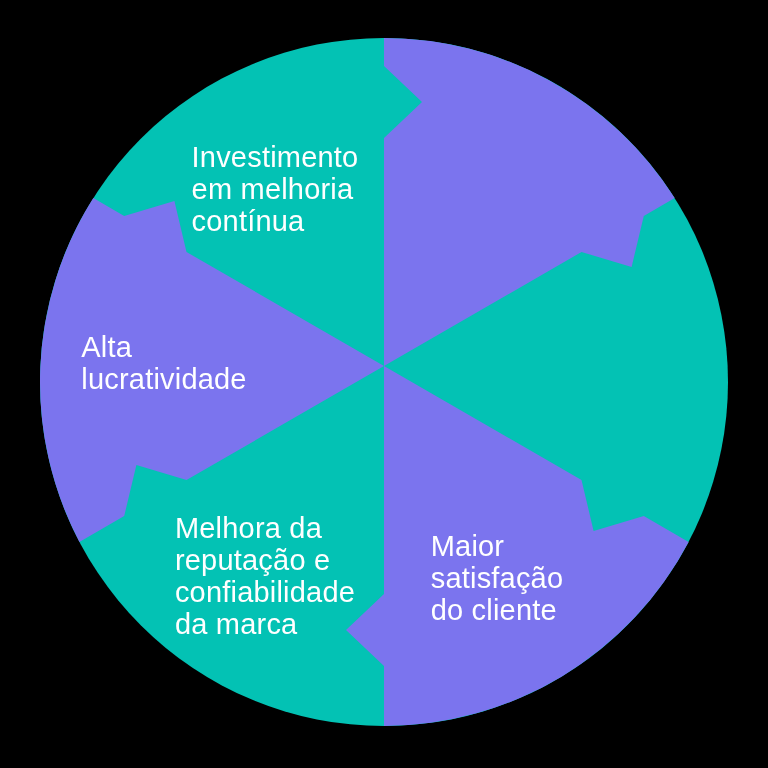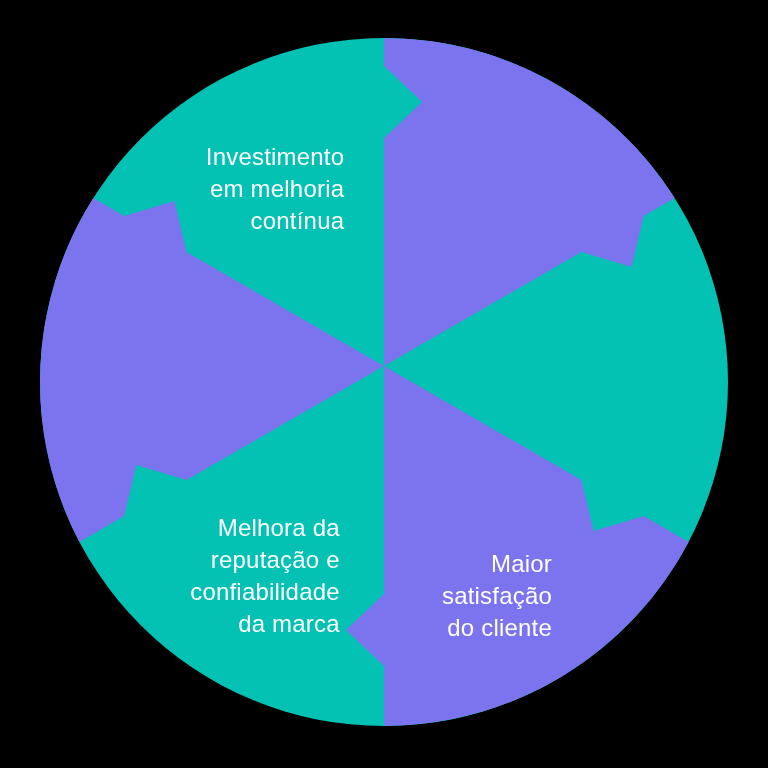--- a/index.html
+++ b/index.html
@@ -16,31 +16,31 @@
   }
   .stage svg {
     position: absolute;
     left: 0;
     top: 0;
   }
   .seg-label {
     position: absolute;
     transform: translate(-50%, -50%);
     color: #ffffff;
-    font-size: 24px;
+    font-size: 29px;
     line-height: 32px;
     font-weight: 500;
-    text-align: right;
+    text-align: left;
     white-space: pre-line;
     letter-spacing: 0.2px;
   }
   #label-investimento { left: 275px; top: 189px; }
   #label-aumento { left: 497px; top: 176px; }
   #label-desenvolvimento { left: 603px; top: 377px; }
-  #label-maior-satisfacao { left: 497px; top: 596px; }
+  #label-maior-satisfacao { left: 497px; top: 578px; }
   #label-melhora-reputacao { left: 265px; top: 576px; }
   #label-alta-lucratividade { left: 164px; top: 363px; }
 </style>
 </head>
 <body>
 
 <div class="stage" id="stage" style="background: rgb(0, 0, 0);">
   <svg id="cycle-svg" width="768" height="768" viewBox="0 0 768 768">
     <rect id="bg-rect" x="0" y="0" width="768" height="768" fill="#000000"></rect>
     <circle id="base-circle" cx="384" cy="382" r="344" fill="#03C2B4"></circle>
@@ -59,13 +59,15 @@
 
   <div class="seg-label" id="label-maior-satisfacao" style="color: rgb(255, 255, 255);">Maior
 satisfação
 do cliente</div>
 
   <div class="seg-label" id="label-melhora-reputacao" style="color: rgb(255, 255, 255);">Melhora da
 reputação e
 confiabilidade
 da marca</div>
 
+  <div class="seg-label" id="label-alta-lucratividade" style="color: rgb(255, 255, 255);">Alta
+lucratividade</div>
 </div>
 
 </body></html>

